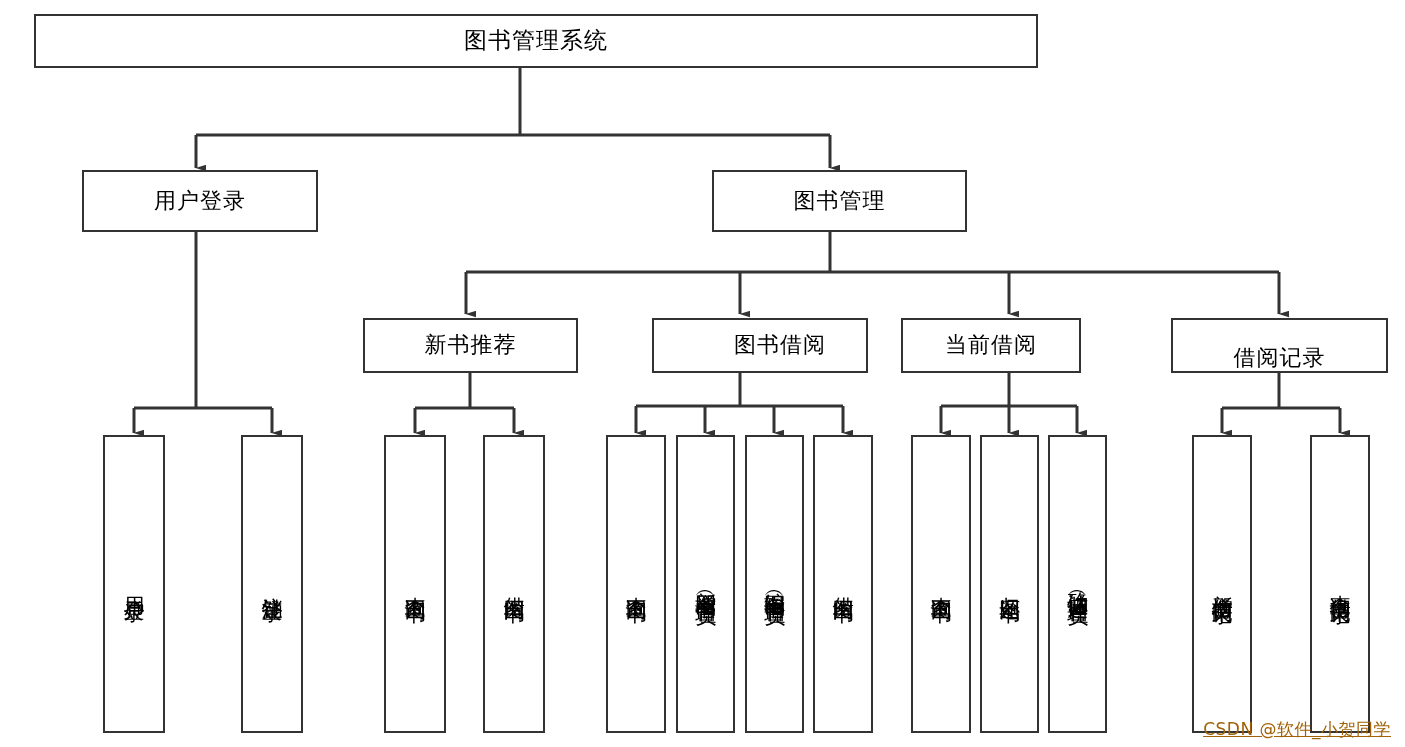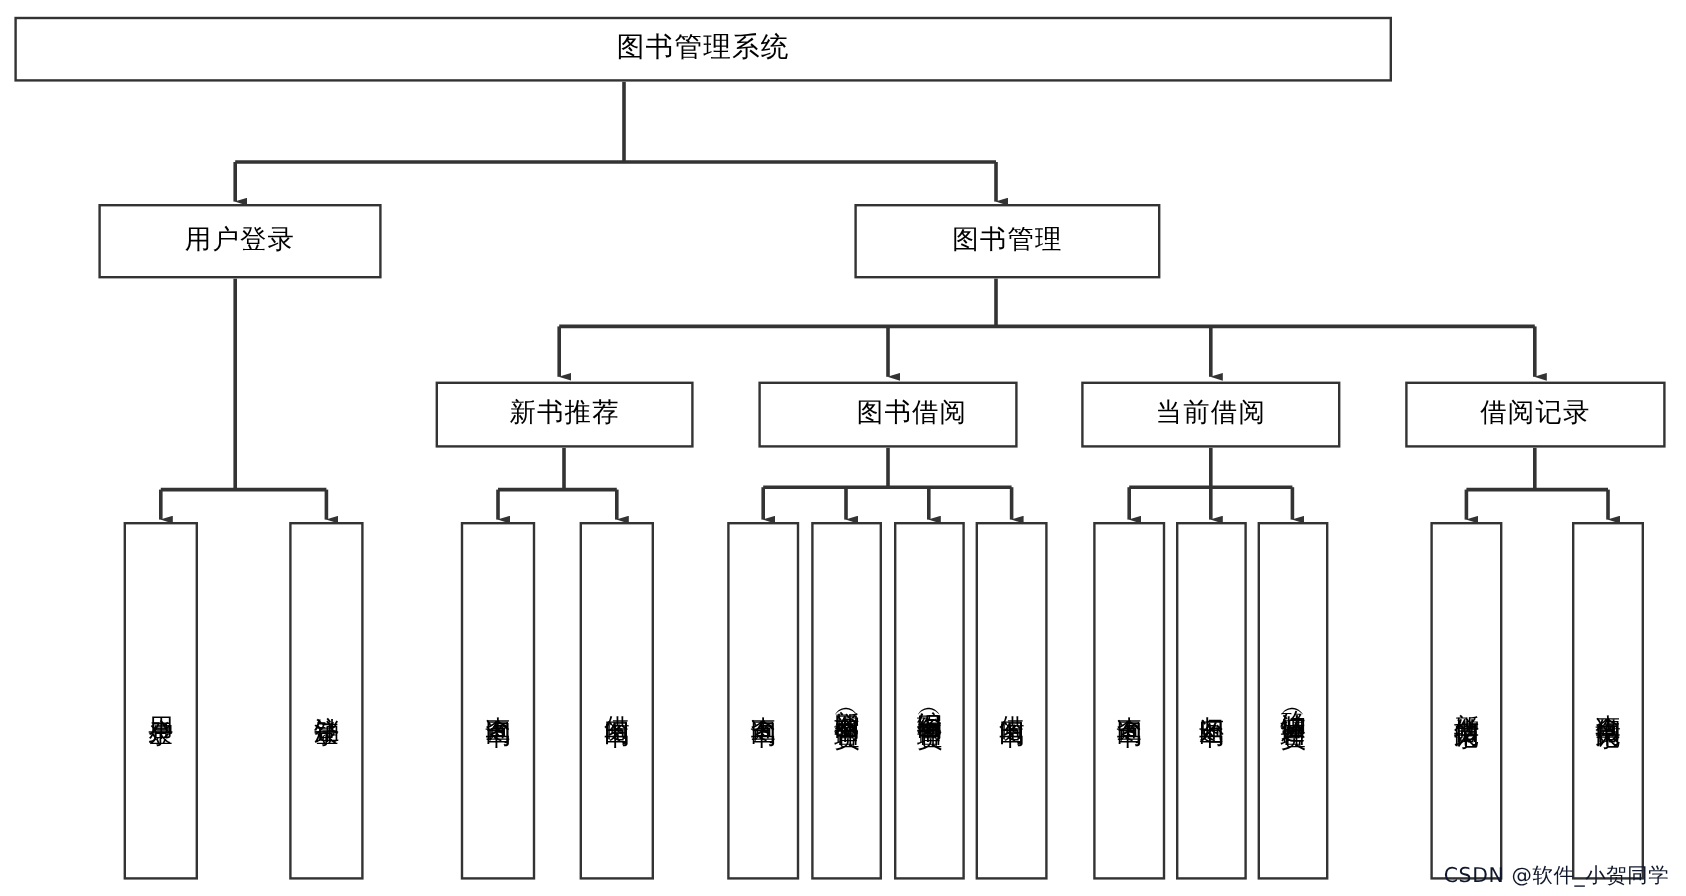--- a/index.html
+++ b/index.html
@@ -50,23 +50,24 @@
     padding: 4px 0;
   }
   .node.root {
     font-size: 23px;
   }
   .watermark {
     position: absolute;
     right: 14px;
     bottom: 6px;
     font-size: 17px;
-    color: #0f172a;
+    color: #a16207;
     letter-spacing: 0.5px;
     white-space: nowrap;
+    text-decoration: underline;
   }
 </style>
 </head>
 <body>
 
 <div id="canvas">
 
   <svg class="wires" viewBox="0 0 1405 747" xmlns="http://www.w3.org/2000/svg">
     <defs>
       <marker id="arw" markerWidth="10" markerHeight="12" refX="3.2" refY="10" orient="auto" markerUnits="userSpaceOnUse">
@@ -110,45 +111,45 @@
       <path d="M1009,406 L1009,433" marker-end="url(#arw)"></path>
       <path d="M1077,406 L1077,433" marker-end="url(#arw)"></path>
 
       <path d="M1279,373 L1279,408"></path>
       <path d="M1222,408 L1340,408"></path>
       <path d="M1222,408 L1222,433" marker-end="url(#arw)"></path>
       <path d="M1340,408 L1340,433" marker-end="url(#arw)"></path>
     </g>
   </svg>
 
-  <div class="node h root" style="left:12px; top:14px; width:1148px; height:54px;">
+  <div class="node h root" style="left:34px; top:14px; width:1004px; height:54px;">
     <span>图书管理系统</span>
   </div>
 
   <div class="node h" style="left:82px; top:170px; width:236px; height:62px;">
     <span>用户登录</span>
   </div>
 
   <div class="node h" style="left:712px; top:170px; width:255px; height:62px;">
     <span>图书管理</span>
   </div>
 
   <div class="node h" style="left:363px; top:318px; width:215px; height:55px;text-align:center;">
     <span>新书推荐</span>
   </div>
 
-  <div class="node h" style="left:632px; top:318px; width:216px; height:55px;padding-left:40px;">
+  <div class="node h" style="left:652px; top:318px; width:216px; height:55px;padding-left:40px;">
     <span>图书借阅</span>
   </div>
 
-  <div class="node h" style="left:901px; top:318px; width:216px; height:55px;">
+  <div class="node h" style="left:901px; top:318px; width:180px; height:55px;">
     <span>当前借阅</span>
   </div>
 
-  <div class="node h" style="left:1171px; top:318px; width:217px; height:55px;">
+  <div class="node h" style="left:1171px; top:318px; width:217px; height:55px;align-items:flex-end;">
     <span>借阅记录</span>
   </div>
 
   <div class="node v" style="left:103px; top:435px; width:62px; height:298px;">
     <span>用户登录</span>
   </div>
 
   <div class="node v" style="left:241px; top:435px; width:62px; height:298px;">
     <span>注销登录</span>
   </div>

